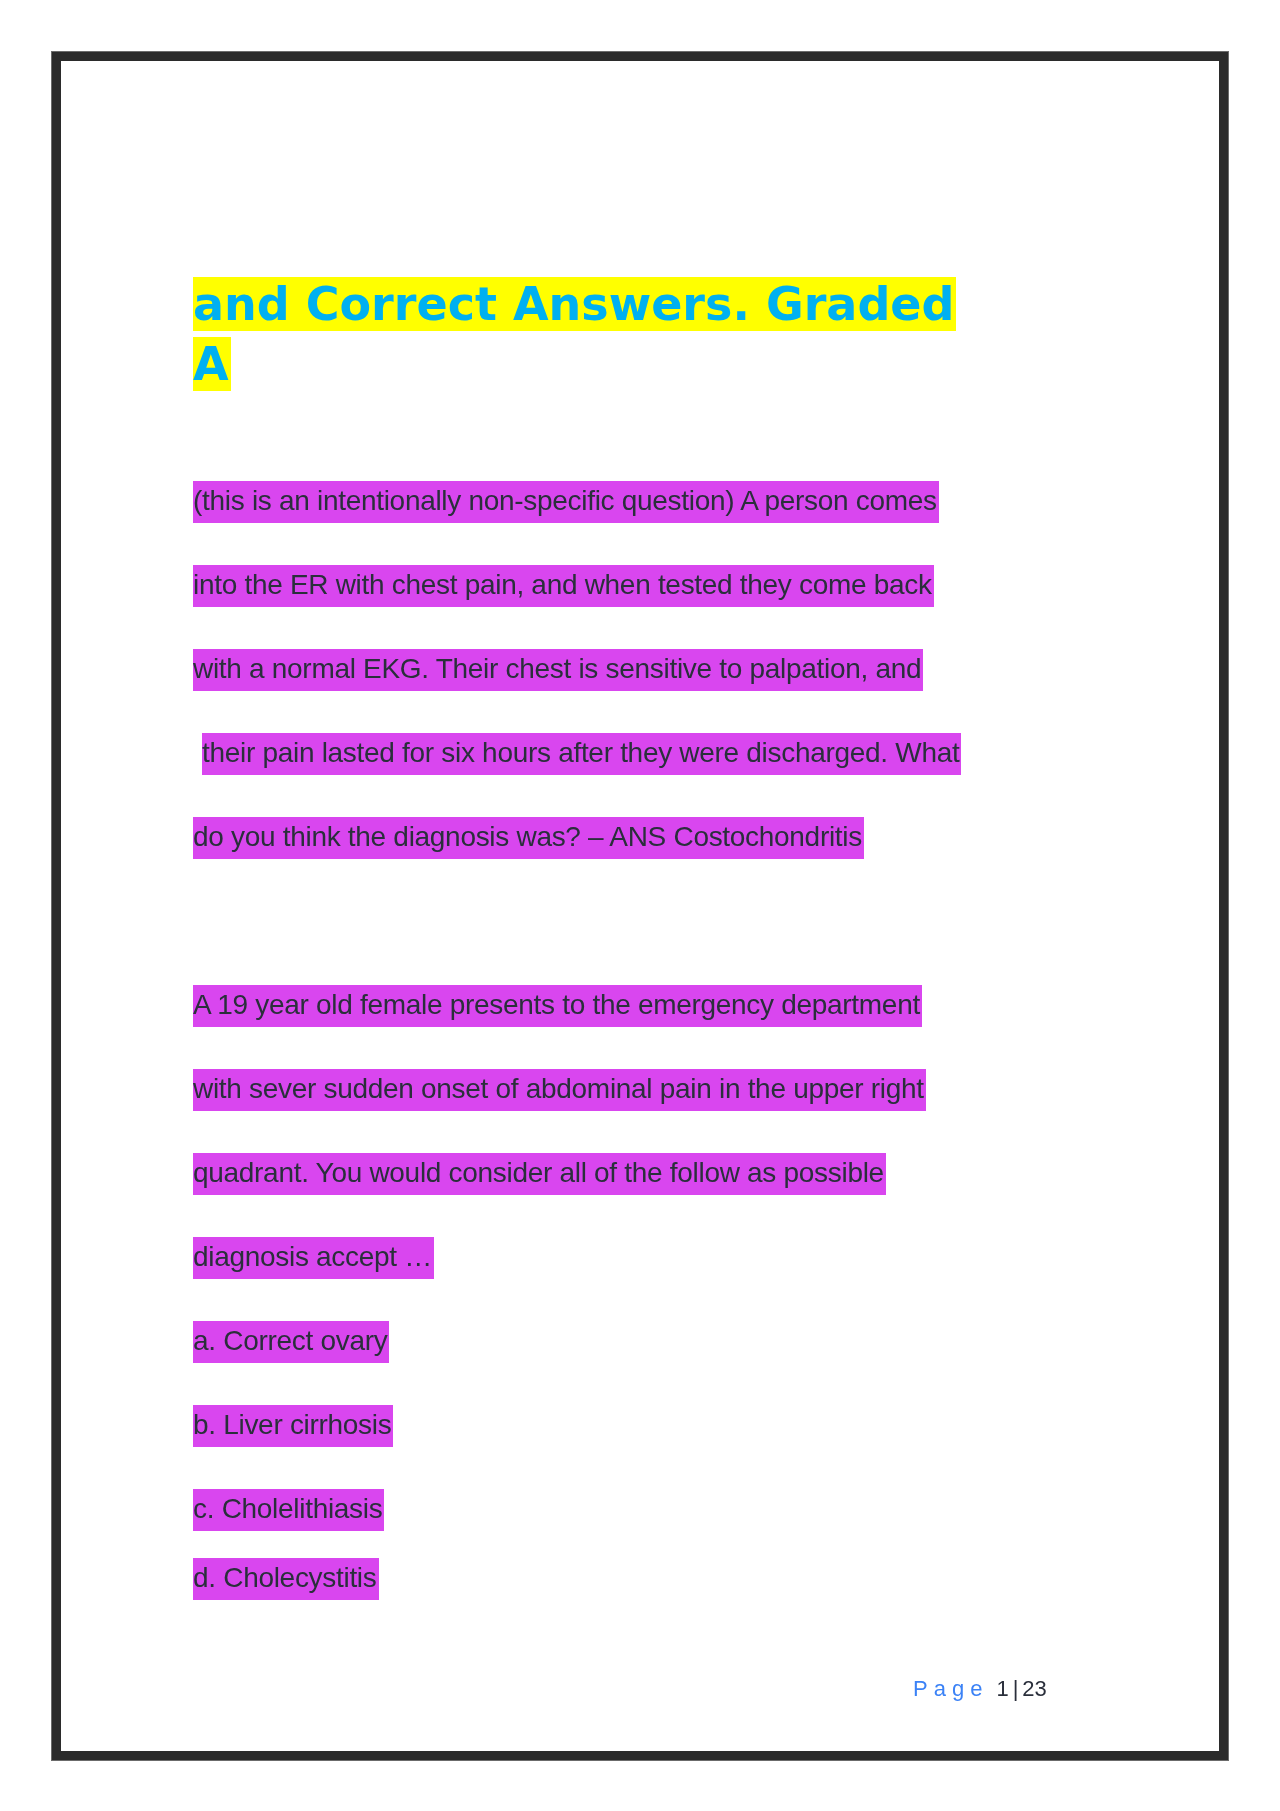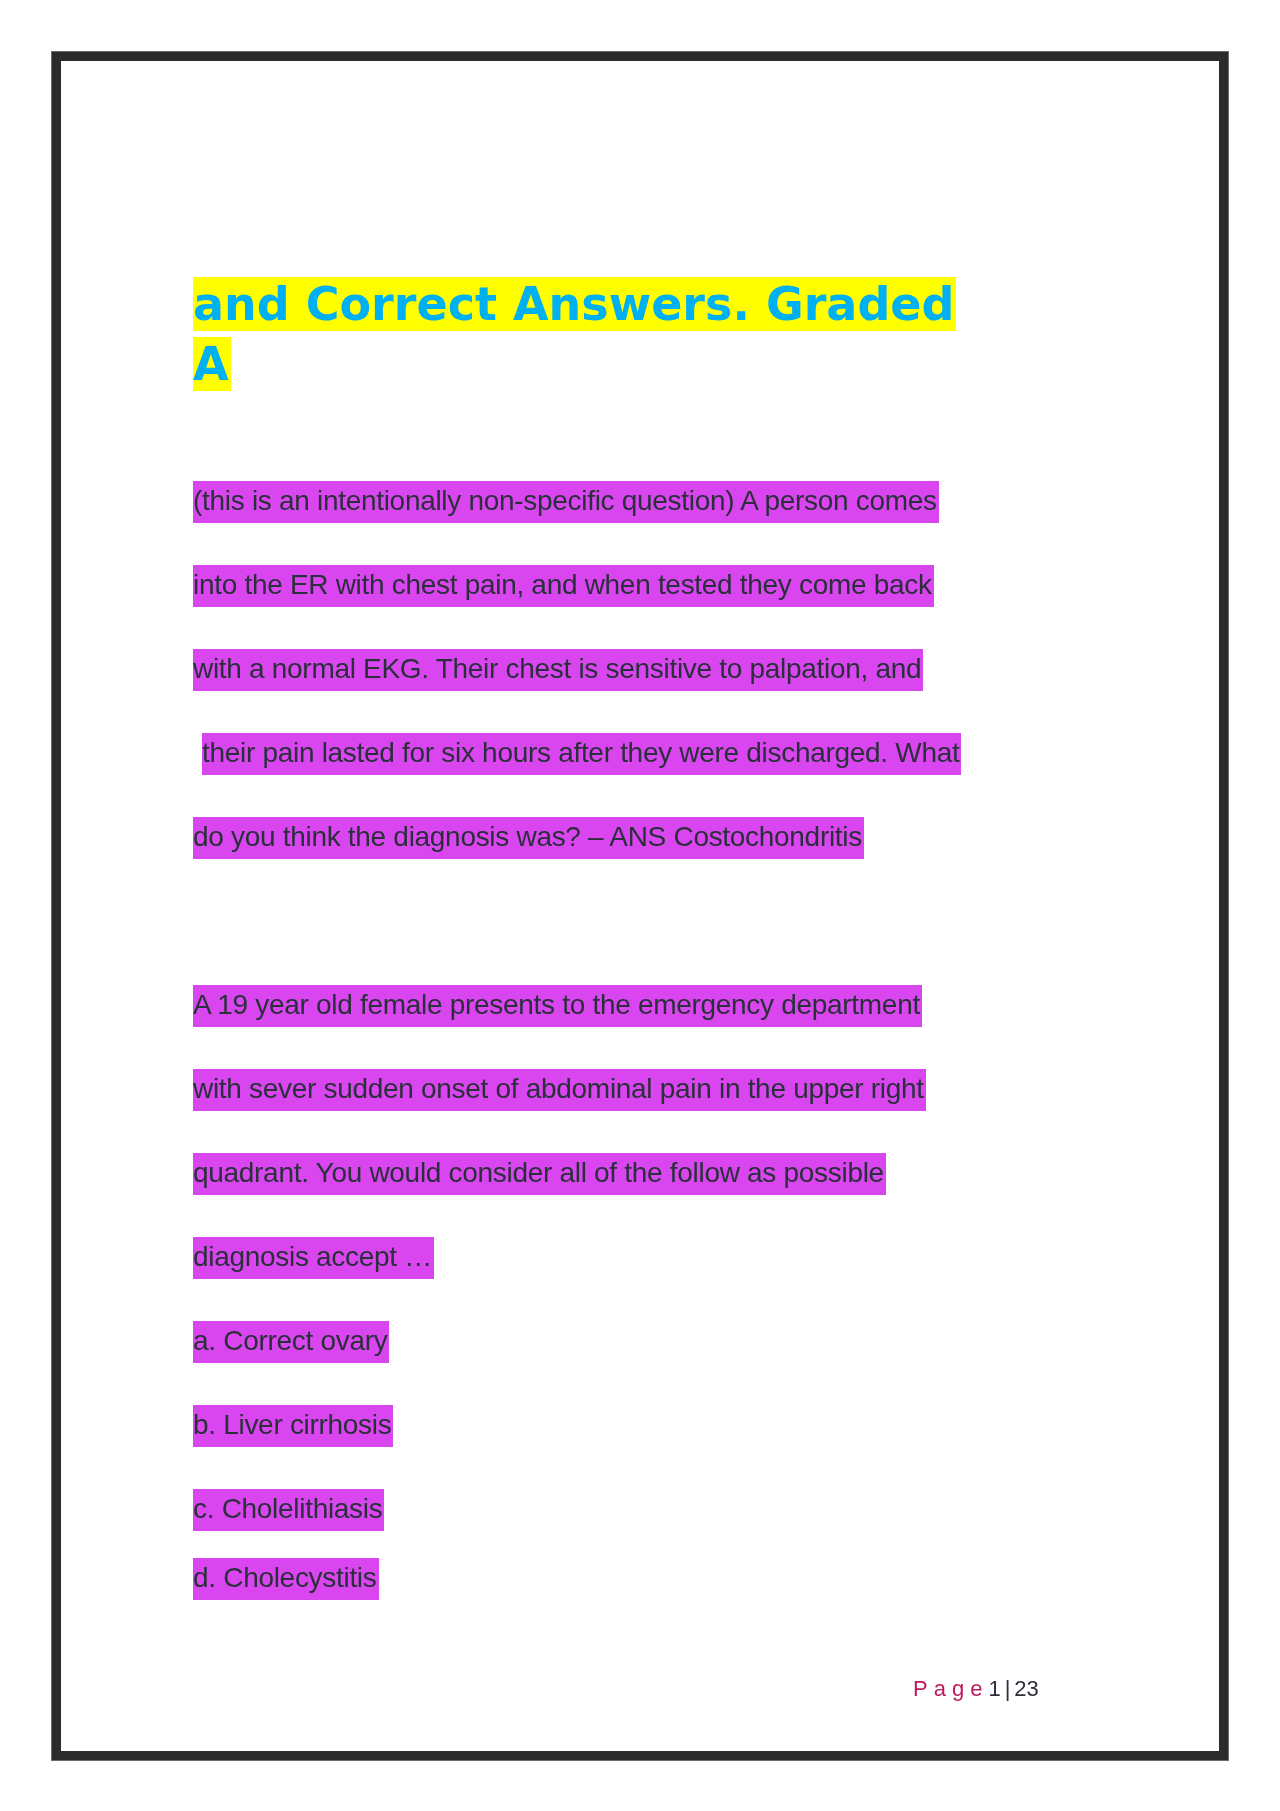--- a/index.html
+++ b/index.html
@@ -63,23 +63,23 @@
   .footer {
     position: absolute;
     left: 913px;
     top: 1676px;
     font-family: "Liberation Sans", sans-serif;
     font-size: 22px;
     color: #2a2f3b;
     white-space: nowrap;
   }
   .footer .page-word {
-    color: #be185d;
+    color: #3b82f6;
     letter-spacing: 6px;
-    margin-right: 0;
+    margin-right: 8px;
   }
   .footer .sep {
     margin: 0 4px;
   }
 </style>
 </head>
 <body>
 
 <div class="page-frame"></div>
 

